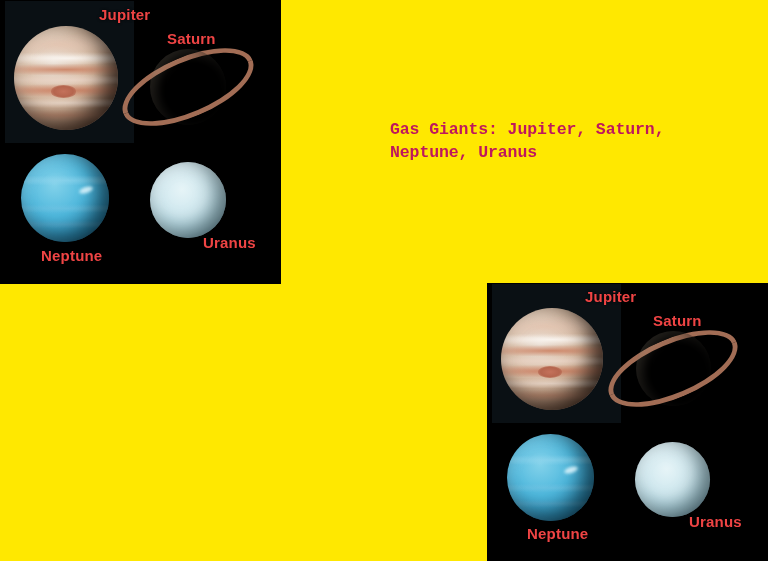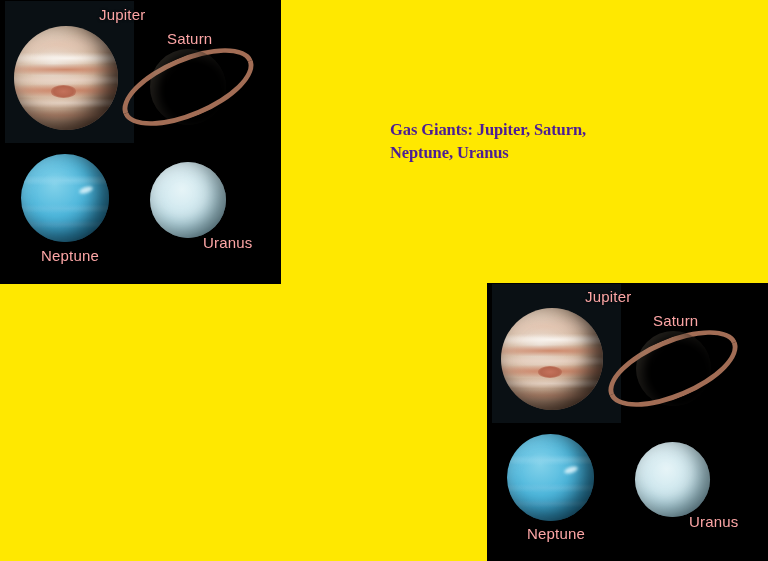--- a/index.html
+++ b/index.html
@@ -122,23 +122,23 @@
   
   .p-uranus {
     background:
       radial-gradient(circle at 42% 36%, #e6f4f7 0%, #cfe8ef 38%, #a9d5e2 68%, #6fa8bd 90%, #2b4e5e 100%);
     box-shadow: inset -8px -6px 20px rgba(0,0,0,0.5),
                 inset 4px 4px 14px rgba(255,255,255,0.3);
   }
 
   .planet-label {
     position: absolute;
-    color: #fca5a5;
+    color: #ef4444;
     font-family: "Liberation Sans", sans-serif;
-    font-weight: normal;
+    font-weight: bold;
     white-space: nowrap;
     letter-spacing: 0.2px;
     text-shadow: 0 0 3px rgba(0,0,0,0.9);
   }
 
   
   #photo-one {
     left: 0px;
     top: 0px;
     width: 281px;
@@ -175,22 +175,22 @@
   #photo-two .p-neptune { left: 20px;  top: 151px; width: 87px;  height: 87px; }
   #photo-two .p-uranus  { left: 148px; top: 159px; width: 75px;  height: 75px; }
   #photo-two .lbl-jupiter { left: 98px;  top: 5px;   font-size: 15px; }
   #photo-two .lbl-saturn  { left: 166px; top: 29px;  font-size: 15px; }
   #photo-two .lbl-neptune { left: 40px;  top: 242px; font-size: 15px; }
   #photo-two .lbl-uranus  { left: 202px; top: 230px; font-size: 15px; }
 
   
   .slide-text {
     position: absolute;
-    color: #4c1d95;
-    font-family: Liberation Serif, serif;
+    color: #be185d;
+    font-family: Liberation Mono, monospace;
     font-weight: bold;
     white-space: pre-line;
   }
   #heading-text {
     left: 390px;
     top: 118px;
     width: 320px;
     font-size: 16.5px;
     line-height: 23px;
     letter-spacing: -0.1px;

